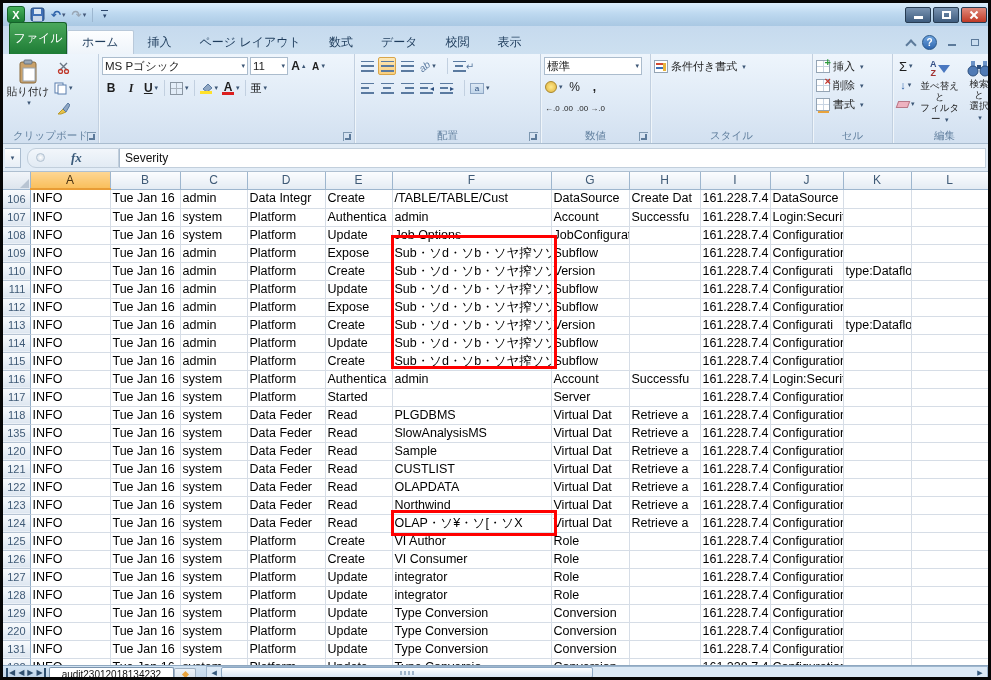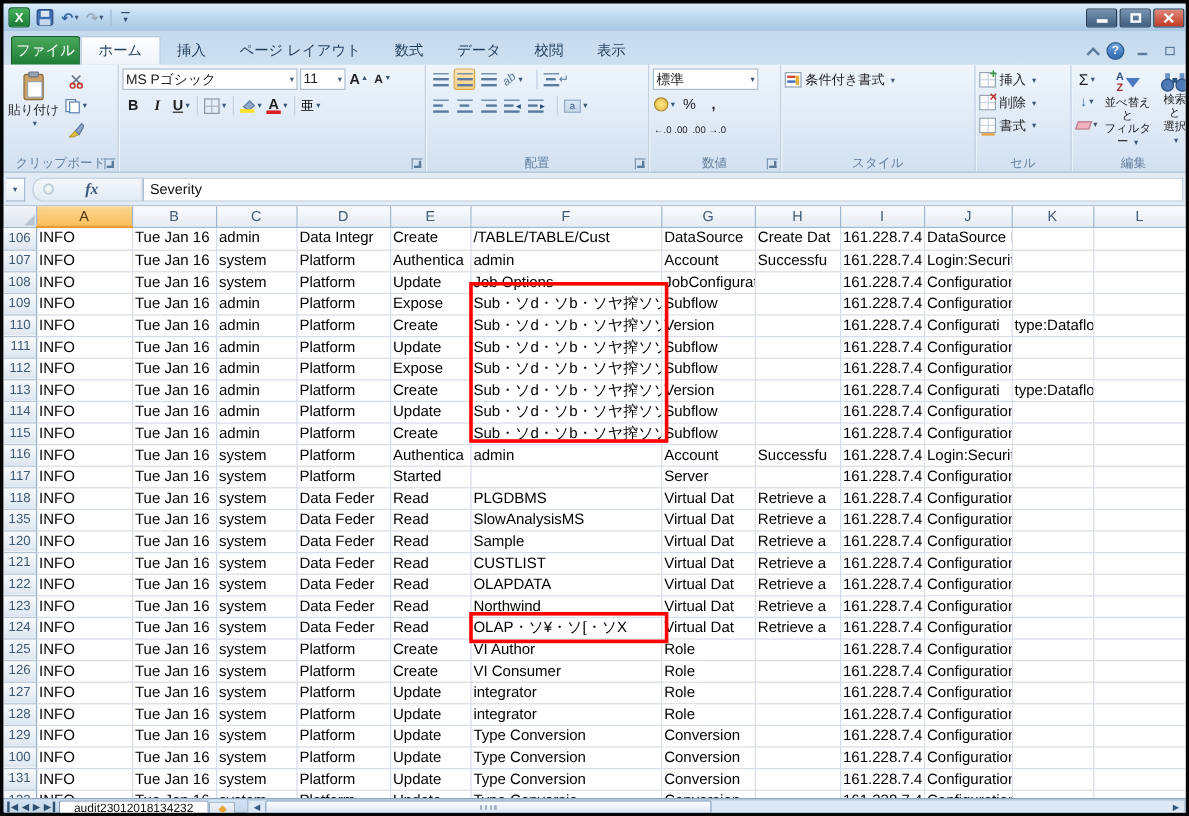--- a/index.html
+++ b/index.html
@@ -30,21 +30,21 @@
   .winbtn.close { background:linear-gradient(#e08a7c,#c03a26); }
   .glyph-min { width:9px; height:3px; background:#fff; margin-top:6px; }
   .glyph-max { width:9px; height:8px; border:2px solid #fff; }
   .glyph-x { position:relative; width:10px; height:10px; }
   .glyph-x i, .glyph-x b { position:absolute; left:0; top:4px; width:10px; height:2px; background:#fff; }
   .glyph-x i { transform:rotate(45deg); } .glyph-x b { transform:rotate(-45deg); }
 
   
   .tabrow { height:28px; background:linear-gradient(#c6daee,#cde0f0); display:flex;
             align-items:flex-end; padding-left:6px; position:relative; }
-  .filetab { width:58px; height:24px; background:linear-gradient(#4aa85c,#1e7c35); color:#fff;
+  .filetab { width:58px; height:32px; background:linear-gradient(#4aa85c,#1e7c35); color:#fff;
              font-size:12px; display:flex; align-items:center; justify-content:center;
              border:1px solid #176028; border-bottom:none; border-radius:3px 3px 0 0; }
   .rtab { height:24px; padding:0 14px; font-size:12px; color:#1e3c5c; display:flex; align-items:center; }
   .rtab.active { background:linear-gradient(#fdfeff,#eef4fa); border:1px solid #b9c9da; border-bottom:none;
                  border-radius:2px 2px 0 0; }
   .tabrow-right { position:absolute; right:5px; top:9px; display:flex; gap:7px; align-items:center; }
   .chev { width:9px; height:9px; position:relative; }
   .chev::before { content:""; position:absolute; left:1px; top:3px; width:6px; height:6px;
                   border-left:2px solid #5c7a9a; border-top:2px solid #5c7a9a; transform:rotate(45deg); }
   .helpbtn { width:15px; height:15px; border-radius:50%; background:linear-gradient(#6fa5e0,#2f66ae);
@@ -447,21 +447,21 @@
             <span class="mergeico">a</span>
             <span class="dd">▾</span>
           </span>
       </div>
       <div class="glabel">配置</div>
       <span class="dlgbtn"></span>
     </div>
 
     <div class="rgroup" style="width:110px">
       <div class="rowline" style="margin-bottom:3px">
-        <div class="combo" style="width:88px">
+        <div class="combo" style="width:98px">
           <span>標準</span>
             <span class="dd">▾</span>
         </div>
       </div>
       <div class="rowline" style="margin-bottom:3px">
         <span class="ibtn">
             <span class="coin"></span>
             <span class="dd">▾</span>
           </span>
         <span class="ibtn">
@@ -1548,21 +1548,21 @@
                 <div class="cv spill">Configuration</div>
               </td>
               <td>
                 <div class="cv"></div>
               </td>
               <td>
                 <div class="cv"></div>
               </td>
             </tr>
             <tr>
-              <th class="rowhead">100</th>
+              <th class="rowhead">220</th>
               <td>
                 <div class="cv">INFO</div>
               </td>
               <td>
                 <div class="cv">Tue Jan 16</div>
               </td>
               <td>
                 <div class="cv">system</div>
               </td>
               <td>

